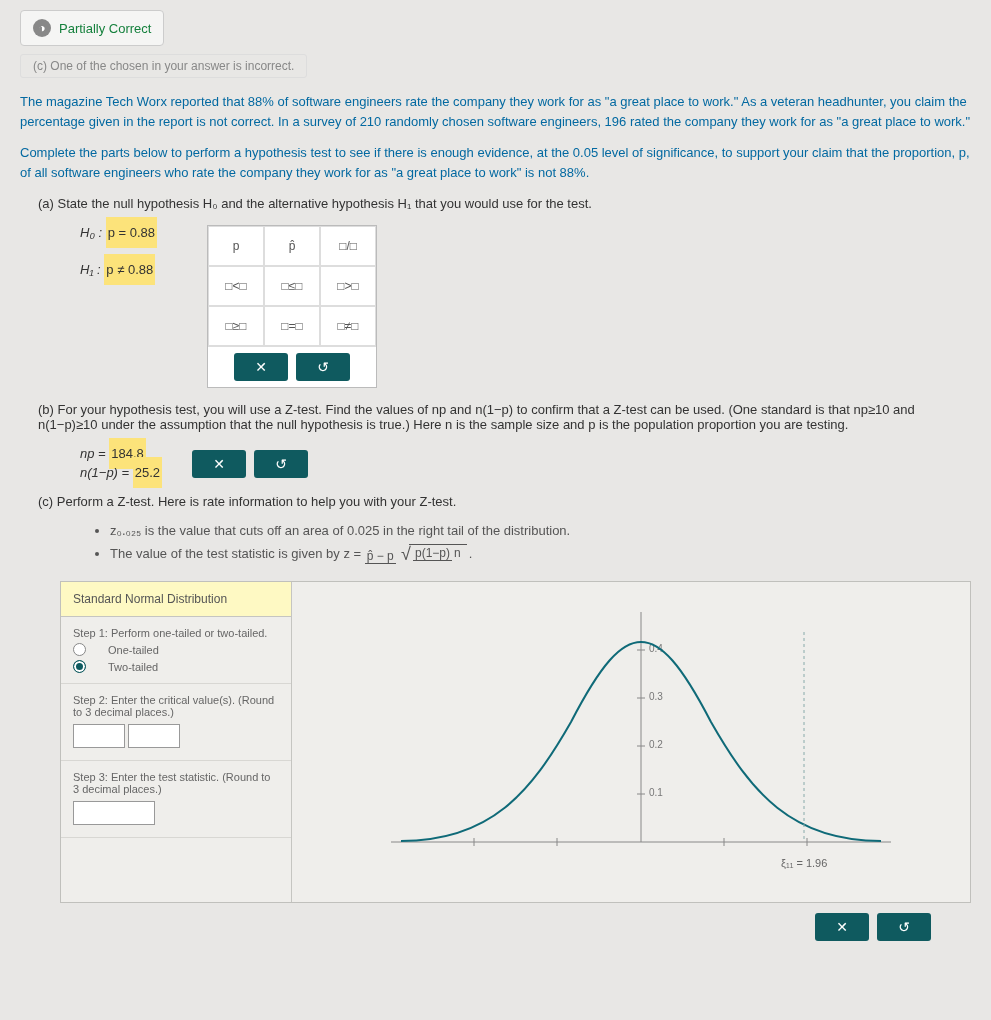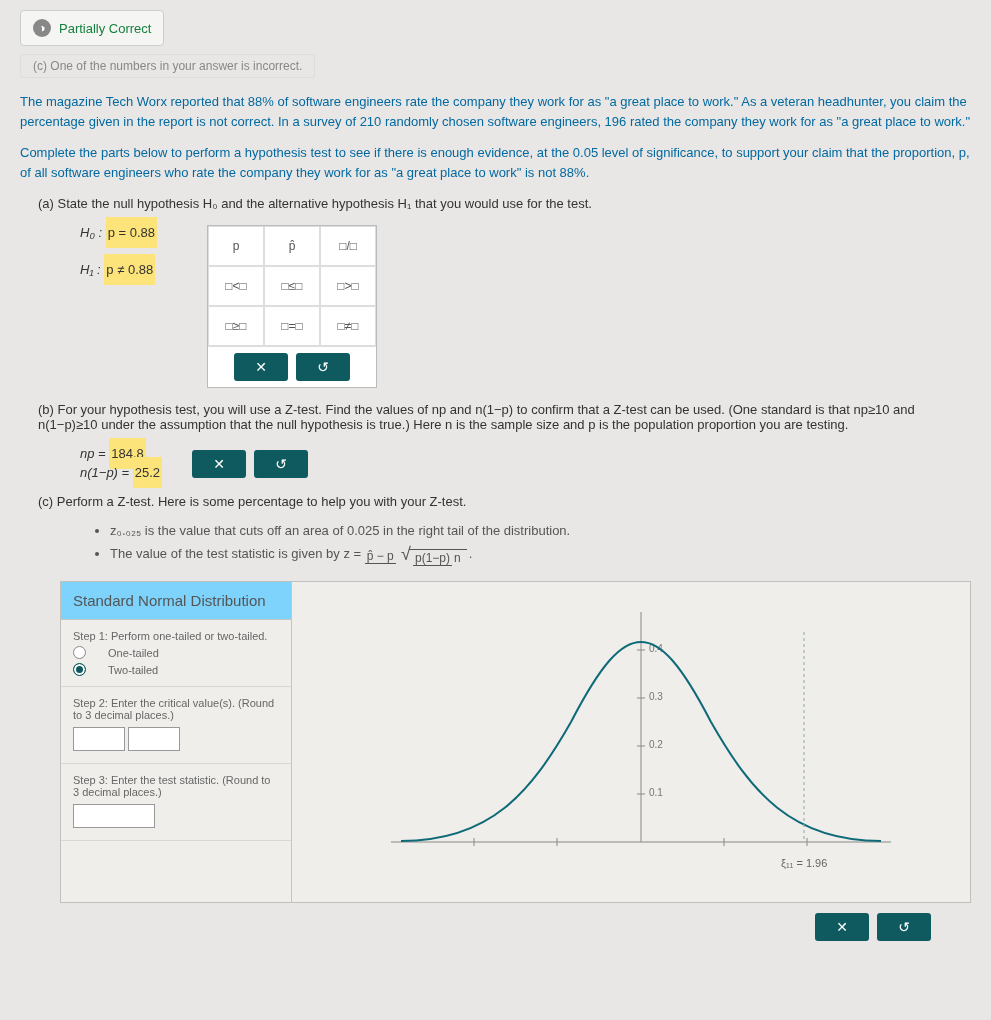--- a/index.html
+++ b/index.html
@@ -14,50 +14,50 @@
 .highlight{background:#fce37a;padding:8px 2px}
 .palette{display:inline-grid;grid-template-columns:repeat(3,56px);border:1px solid #bbb;background:#fff;margin-left:20px}
 .palette .cell{border:1px solid #ddd;height:38px;display:flex;align-items:center;justify-content:center;font-size:12px;color:#555}
 .palette .actions{grid-column:1/4;display:flex;border-top:1px solid #ddd;padding:6px;gap:8px;justify-content:center}
 .btn{background:#0f5a5f;color:#fff;border:none;width:54px;height:28px;border-radius:3px;cursor:pointer;display:flex;align-items:center;justify-content:center;font-size:14px}
 .btn-row{display:flex;gap:8px;margin-top:4px}
 .inline-row{display:flex;align-items:flex-start;gap:30px}
 .indent-block{margin-left:60px}
 .part-c-box{border:1px solid #c0c0bc;background:#efeeeb;margin:16px 0 10px 40px;display:flex;min-height:320px}
 .left-panel{width:230px;border-right:1px solid #c5c5c1;padding:0}
-.left-panel .hdr{background:#7dd3fc;padding:10px 12px;font-size:15px;color:#555;border-bottom:1px solid #c5c5c1}
+.left-panel .hdr{background:#fef9c3;padding:10px 12px;font-size:12px;color:#555;border-bottom:1px solid #c5c5c1}
 .left-panel .step{padding:10px 12px;font-size:11px;color:#666;border-bottom:1px solid #d8d7d3}
 .radio-row{display:flex;align-items:center;gap:22px;margin-top:4px}
 .radio{width:11px;height:11px;border:1px solid #888;border-radius:50%;background:#fff}
 .radio.sel{background:#0f5a5f;border-color:#0f5a5f;box-shadow:inset 0 0 0 2px #fff}
 .input-box{width:50px;height:22px;border:1px solid #999;background:#fff;margin-top:6px;display:inline-block}
 .chart-panel{flex:1;position:relative;padding:10px}
 svg.curve{width:100%;height:290px}
 .footer-btns{display:flex;gap:8px;justify-content:flex-end;margin:10px 40px 0 0}
 .frac{display:inline-block;text-align:center;vertical-align:middle;font-size:12px}
 .frac .num{border-bottom:1px solid #555;padding:0 2px}
 .frac .den{padding:0 2px}
-.sqrt{display:inline-flex;align-items:flex-end}
+.sqrt{display:inline-flex;align-items:flex-start}
 .sqrt::before{content:"√";font-size:18px;margin-right:-2px}
 .sqrt-body{border-top:1px solid #555;padding:0 4px}
 .bullet-list{margin-left:50px}
 .bullet-list li{margin:6px 0;color:#555}
 </style>
 </head>
 <body>
 
 <div class="container">
   <div class="status-box">
     <div class="status-row">
       <div class="status-icon">◑</div>
       <span class="status-text">Partially Correct</span>
     </div>
   </div>
   <br>
-  <div class="feedback">(c) One of the numbers in your answer is incorrect.</div>
+  <div class="feedback">(c) One of the chosen in your answer is incorrect.</div>
 
   <div class="prose">The magazine Tech Worx reported that 88% of software engineers rate the company they work for as "a great place to work." As a veteran headhunter, you claim the percentage given in the report is not correct. In a survey of 210 randomly chosen software engineers, 196 rated the company they work for as "a great place to work."</div>
   <div class="prose">Complete the parts below to perform a hypothesis test to see if there is enough evidence, at the 0.05 level of significance, to support your claim that the proportion, p, of all software engineers who rate the company they work for as "a great place to work" is not 88%.</div>
 
   <div class="section">(a) State the null hypothesis H₀ and the alternative hypothesis H₁ that you would use for the test.</div>
 
   <div class="inline-row indent-block">
     <div>
       <div style="margin-bottom:22px">
         <i>H₀ :</i>
@@ -99,21 +99,21 @@
         <i>n(1−p) =</i>
         <span class="highlight">25.2</span>
       </div>
     </div>
     <div class="btn-row">
       <button class="btn">✕</button>
       <button class="btn">↺</button>
     </div>
   </div>
 
-  <div class="section">(c) Perform a Z-test. Here is some percentage to help you with your Z-test.</div>
+  <div class="section">(c) Perform a Z-test. Here is rate information to help you with your Z-test.</div>
   <ul class="bullet-list">
     <li>z₀.₀₂₅ is the value that cuts off an area of 0.025 in the right tail of the distribution.</li>
     <li>
       <span>The value of the test statistic is given by z =</span>
       <span class="frac">
         <span class="num">p̂ − p</span>
         <span class="den"><span class="sqrt">
               <span class="sqrt-body"><span class="frac"><span class="num">p(1−p)</span><span class="den">n</span></span></span>
             </span></span>
       </span>.

